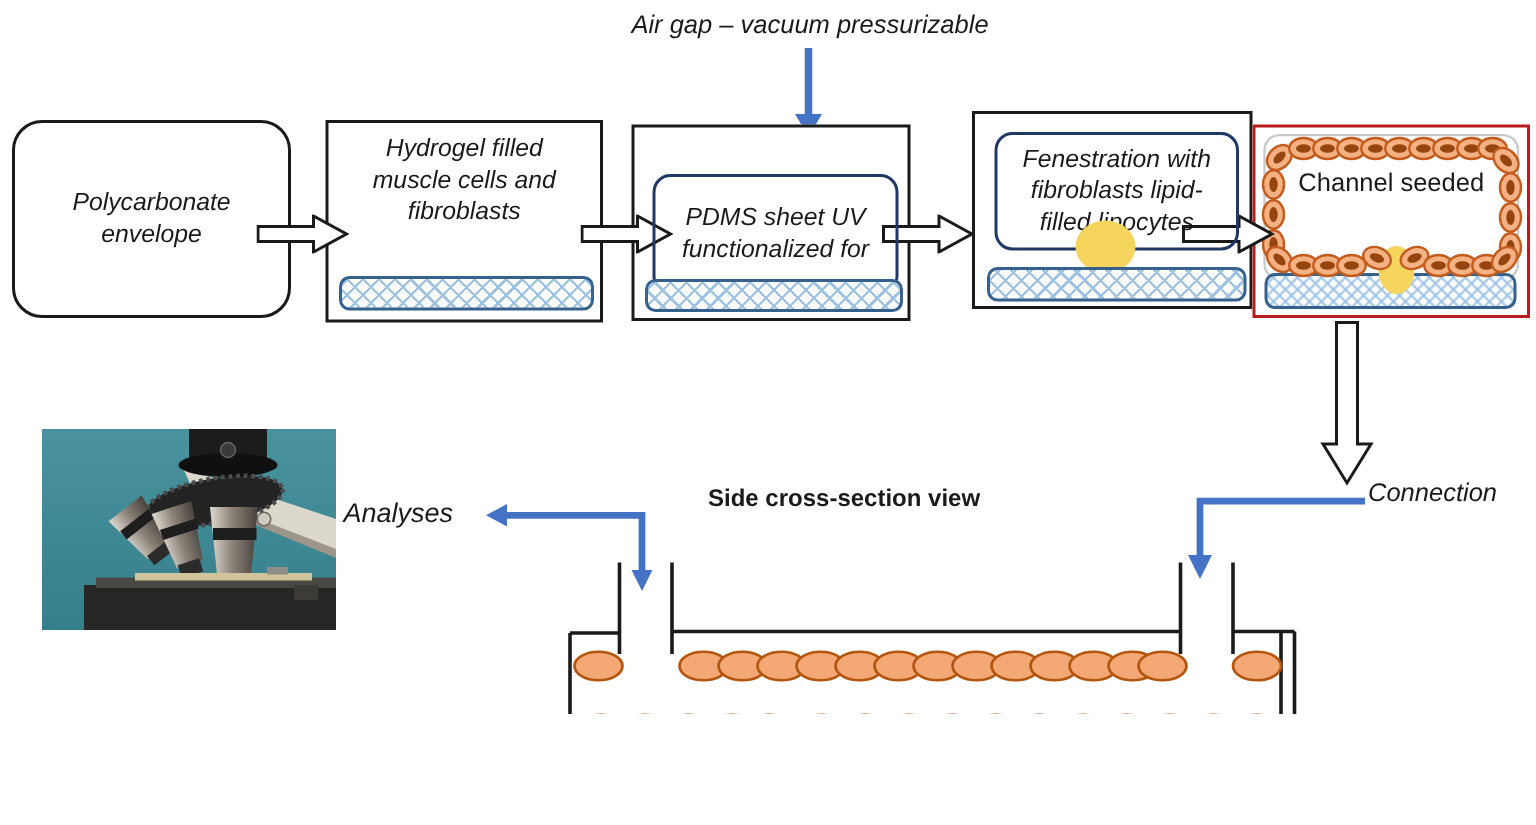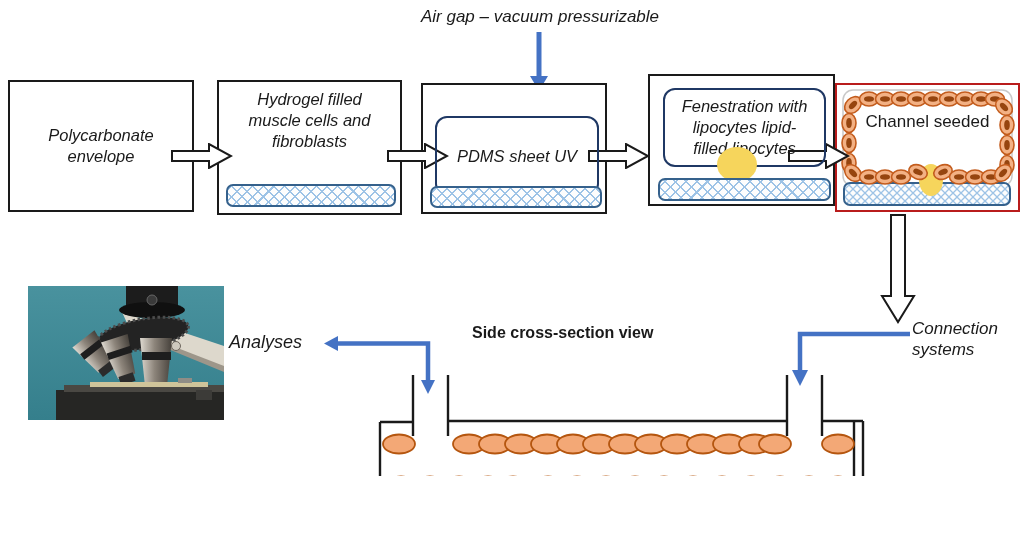--- a/index.html
+++ b/index.html
@@ -40,50 +40,51 @@
 
 <div class="canvas">
 
   <div class="abs lbl" style="left:405px;top:6px;width:270px;text-align:center;">Air gap – vacuum pressurizable</div>
 
   <svg class="abs" style="left:527px;top:32px;" width="24" height="60" viewBox="0 0 24 60">
     <line x1="12" y1="0" x2="12" y2="45" stroke="#4472c4" stroke-width="5"></line>
     <polygon points="3,44 21,44 12,59" fill="#4472c4"></polygon>
   </svg>
 
-  <div class="box" style="left:8px;top:80px;width:186px;height:132px;display:flex;align-items:center;">
+  <div class="box" style="left:8px;top:80px;width:186px;height:132px;display:flex;align-items:center;border-radius:20px;">
     <div class="box-text">
       <div>Polycarbonate</div>
       <div>envelope</div>
     </div>
   </div>
 
   <div class="box" style="left:217px;top:80px;width:185px;height:135px;">
     <div class="box-text" style="position:absolute;top:7px;">
       <div>Hydrogel filled</div>
       <div>muscle cells and</div>
       <div>fibroblasts</div>
     </div>
     <div class="hatch-bar" style="left:7px;top:102px;width:170px;height:23px;"></div>
   </div>
 
   <div class="box" style="left:421px;top:83px;width:186px;height:131px;">
     <div class="inner-round" style="left:12px;top:11px;width:164px;height:80px;margin-top:20px;">
       <div class="box-text">
         <div>PDMS sheet UV</div>
+        <div>functionalized for</div>
       </div>
     </div>
     <div class="hatch-bar" style="left:7px;top:101px;width:172px;height:22px;"></div>
   </div>
 
   <div class="box" style="left:625px;top:74px;width:187px;height:132px;margin-left:23px;">
     <div class="inner-round" style="left:13px;top:12px;width:163px;height:79px;">
       <div class="box-text">
         <div>Fenestration with</div>
-        <div>lipocytes lipid-</div>
+        <div>fibroblasts lipid-</div>
         <div>filled lipocytes</div>
       </div>
     </div>
     <div class="lipid" style="left:67px;top:71px;width:40px;height:35px;z-index:2;"></div>
     <div class="hatch-bar" style="left:8px;top:102px;width:173px;height:23px;"></div>
   </div>
 
   <div class="box box-gray" style="left:835px;top:83px;width:185px;height:129px;">
     <svg class="abs" style="left:0;top:0;" width="181" height="125" viewBox="0 0 181 125">
       <defs>
@@ -150,21 +151,20 @@
   <svg class="abs" style="left:788px;top:143px;" width="62" height="26" viewBox="0 0 62 26">
     <polygon points="1,8 38,8 38,1 60,13 38,25 38,18 1,18" fill="#fff" stroke="#1a1a1a" stroke-width="2"></polygon>
   </svg>
 
   <svg class="abs" style="left:880px;top:214px;" width="36" height="110" viewBox="0 0 36 110">
     <polygon points="11,1 25,1 25,82 34,82 18,108 2,82 11,82" fill="#fff" stroke="#1a1a1a" stroke-width="2"></polygon>
   </svg>
 
   <div class="abs lbl" style="left:912px;top:318px;width:108px;line-height:21px;">
     <div>Connection</div>
-    <div>systems</div>
   </div>
 
   <svg class="abs" style="left:788px;top:326px;" width="124" height="64" viewBox="0 0 124 64">
     <path d="M122,8 H12 V46" fill="none" stroke="#4472c4" stroke-width="4.5"></path>
     <polygon points="4,44 20,44 12,60" fill="#4472c4"></polygon>
   </svg>
 
   <svg class="abs" style="left:322px;top:334px;" width="115" height="62" viewBox="0 0 115 62">
     <path d="M14,9.5 H106 V48" fill="none" stroke="#4472c4" stroke-width="4.5"></path>
     <polygon points="16,2 16,17 2,9.5" fill="#4472c4"></polygon>

